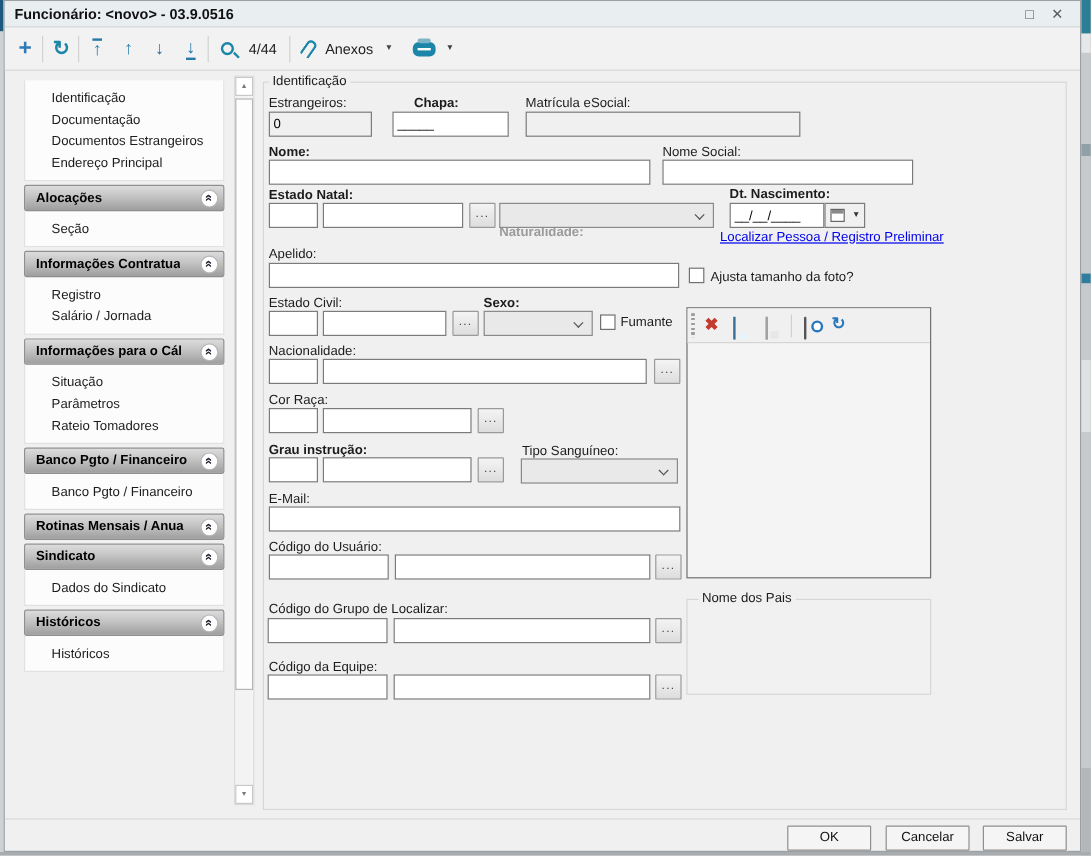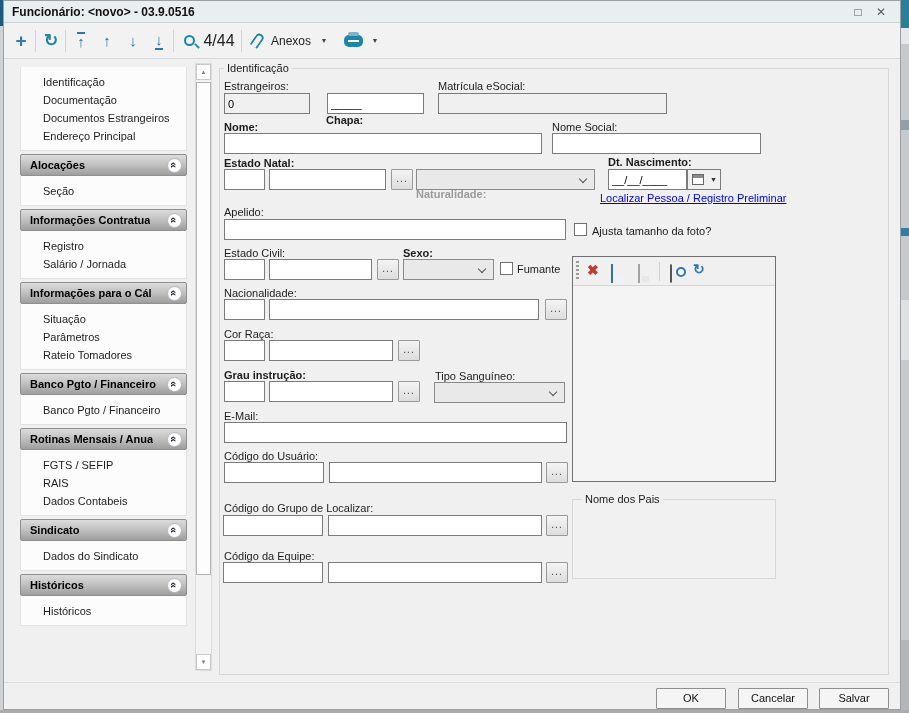--- a/index.html
+++ b/index.html
@@ -23,21 +23,21 @@
   .toolbar { position:absolute; left:0; top:22px; width:100%; height:36px; background:#f2f2f2; border-bottom:1px solid #d8d8d8; }
   .tb { position:absolute; top:4px; height:27px; display:flex; align-items:center; justify-content:center; }
   .tb-sep { position:absolute; top:7px; width:1px; height:22px; background:#d2d2d2; }
   .ico-add { font-size:19px; font-weight:bold; color:#2e79b8; line-height:20px; }
   .ico-refresh { font-size:17px; font-weight:bold; color:#1d86a8; }
   .ico-arrow { font-size:15px; font-weight:bold; color:#2679a8; line-height:16px; }
   .bar-top { border-top:2px solid #2679a8; padding-top:0px; }
   .bar-bottom { border-bottom:2px solid #2679a8; }
   .magnifier { position:relative; width:11px; height:11px; border:2px solid #1d86a8; border-radius:50%; }
   .magnifier::after { content:""; position:absolute; left:8px; top:8px; width:6px; height:2px; background:#1d86a8; transform:rotate(45deg); }
-  .counter { font-size:16px; color:#222; }
+  .counter { font-size:12px; color:#222; }
   .paperclip { width:9px; height:15px; border:2px solid #1d86a8; border-radius:5px 5px 2px 2px; border-bottom:none; transform:rotate(35deg); }
   .tb-label { font-size:12px; color:#222; }
   .caret { font-size:7px; color:#444; }
   .printer { position:relative; width:19px; height:12px; background:#1d86a8; border-radius:5px; }
   .printer::before { content:""; position:absolute; left:4px; top:-3px; width:11px; height:4px; background:#7fb3c6; border-radius:2px; }
   .printer::after { content:""; position:absolute; left:4px; top:5px; width:11px; height:2px; background:#fff; }
 
   
   .sidebar { position:absolute; left:16px; top:66px; width:167px; }
   .sec { margin-bottom:3px; }
@@ -218,25 +218,20 @@
         <div class="s-item">Banco Pgto / Financeiro</div>
       </div>
     </div>
     <div class="sec">
       <div class="sec-h">
         <span class="sec-t">Rotinas Mensais / Anua</span>
         <span class="chev-c">
             <span class="chev">«</span>
           </span>
       </div>
-      <div class="sec-b" style="height:66px;">
-        <div class="s-item">FGTS / SEFIP</div>
-        <div class="s-item">RAIS</div>
-        <div class="s-item">Dados Contabeis</div>
-      </div>
     </div>
     <div class="sec">
       <div class="sec-h">
         <span class="sec-t">Sindicato</span>
         <span class="chev-c">
             <span class="chev">«</span>
           </span>
       </div>
       <div class="sec-b" style="height:30px;">
         <div class="s-item">Dados do Sindicato</div>
@@ -259,21 +254,21 @@
     <div class="sb-btn" style="top:0;"><span>▲</span></div>
     <div class="sb-thumb"></div>
     <div class="sb-btn" style="bottom:0;"><span>▼</span></div>
   </div>
 
   <div class="groupbox" style="left:215px;top:67px;width:670px;height:607px;"></div>
   <span class="gb-legend" style="left:220px;top:61px;">Identificação</span>
 
   <span class="lbl" style="left:220px;top:79px;">Estrangeiros:</span>
   <input class="inp dis" style="left: 220px; top: 92px; width: 86px;" readonly="" value="0">
-  <span class="lbl b" style="left:322px;top:79px;margin-top:34px;">Chapa:</span>
+  <span class="lbl b" style="left:341px;top:79px;">Chapa:</span>
   <input class="inp" style="left: 323px; top: 92px; width: 97px;" value="_____">
   <span class="lbl" style="left:434px;top:79px;">Matrícula eSocial:</span>
   <input class="inp dis" style="left: 434px; top: 92px; width: 229px;" readonly="">
 
   <span class="lbl b" style="left:220px;top:120px;">Nome:</span>
   <input class="inp" style="left: 220px; top: 132px; width: 318px;">
   <span class="lbl" style="left:548px;top:120px;">Nome Social:</span>
   <input class="inp" style="left: 548px; top: 132px; width: 209px;">
 
   <span class="lbl b" style="left:220px;top:156px;">Estado Natal:</span>

